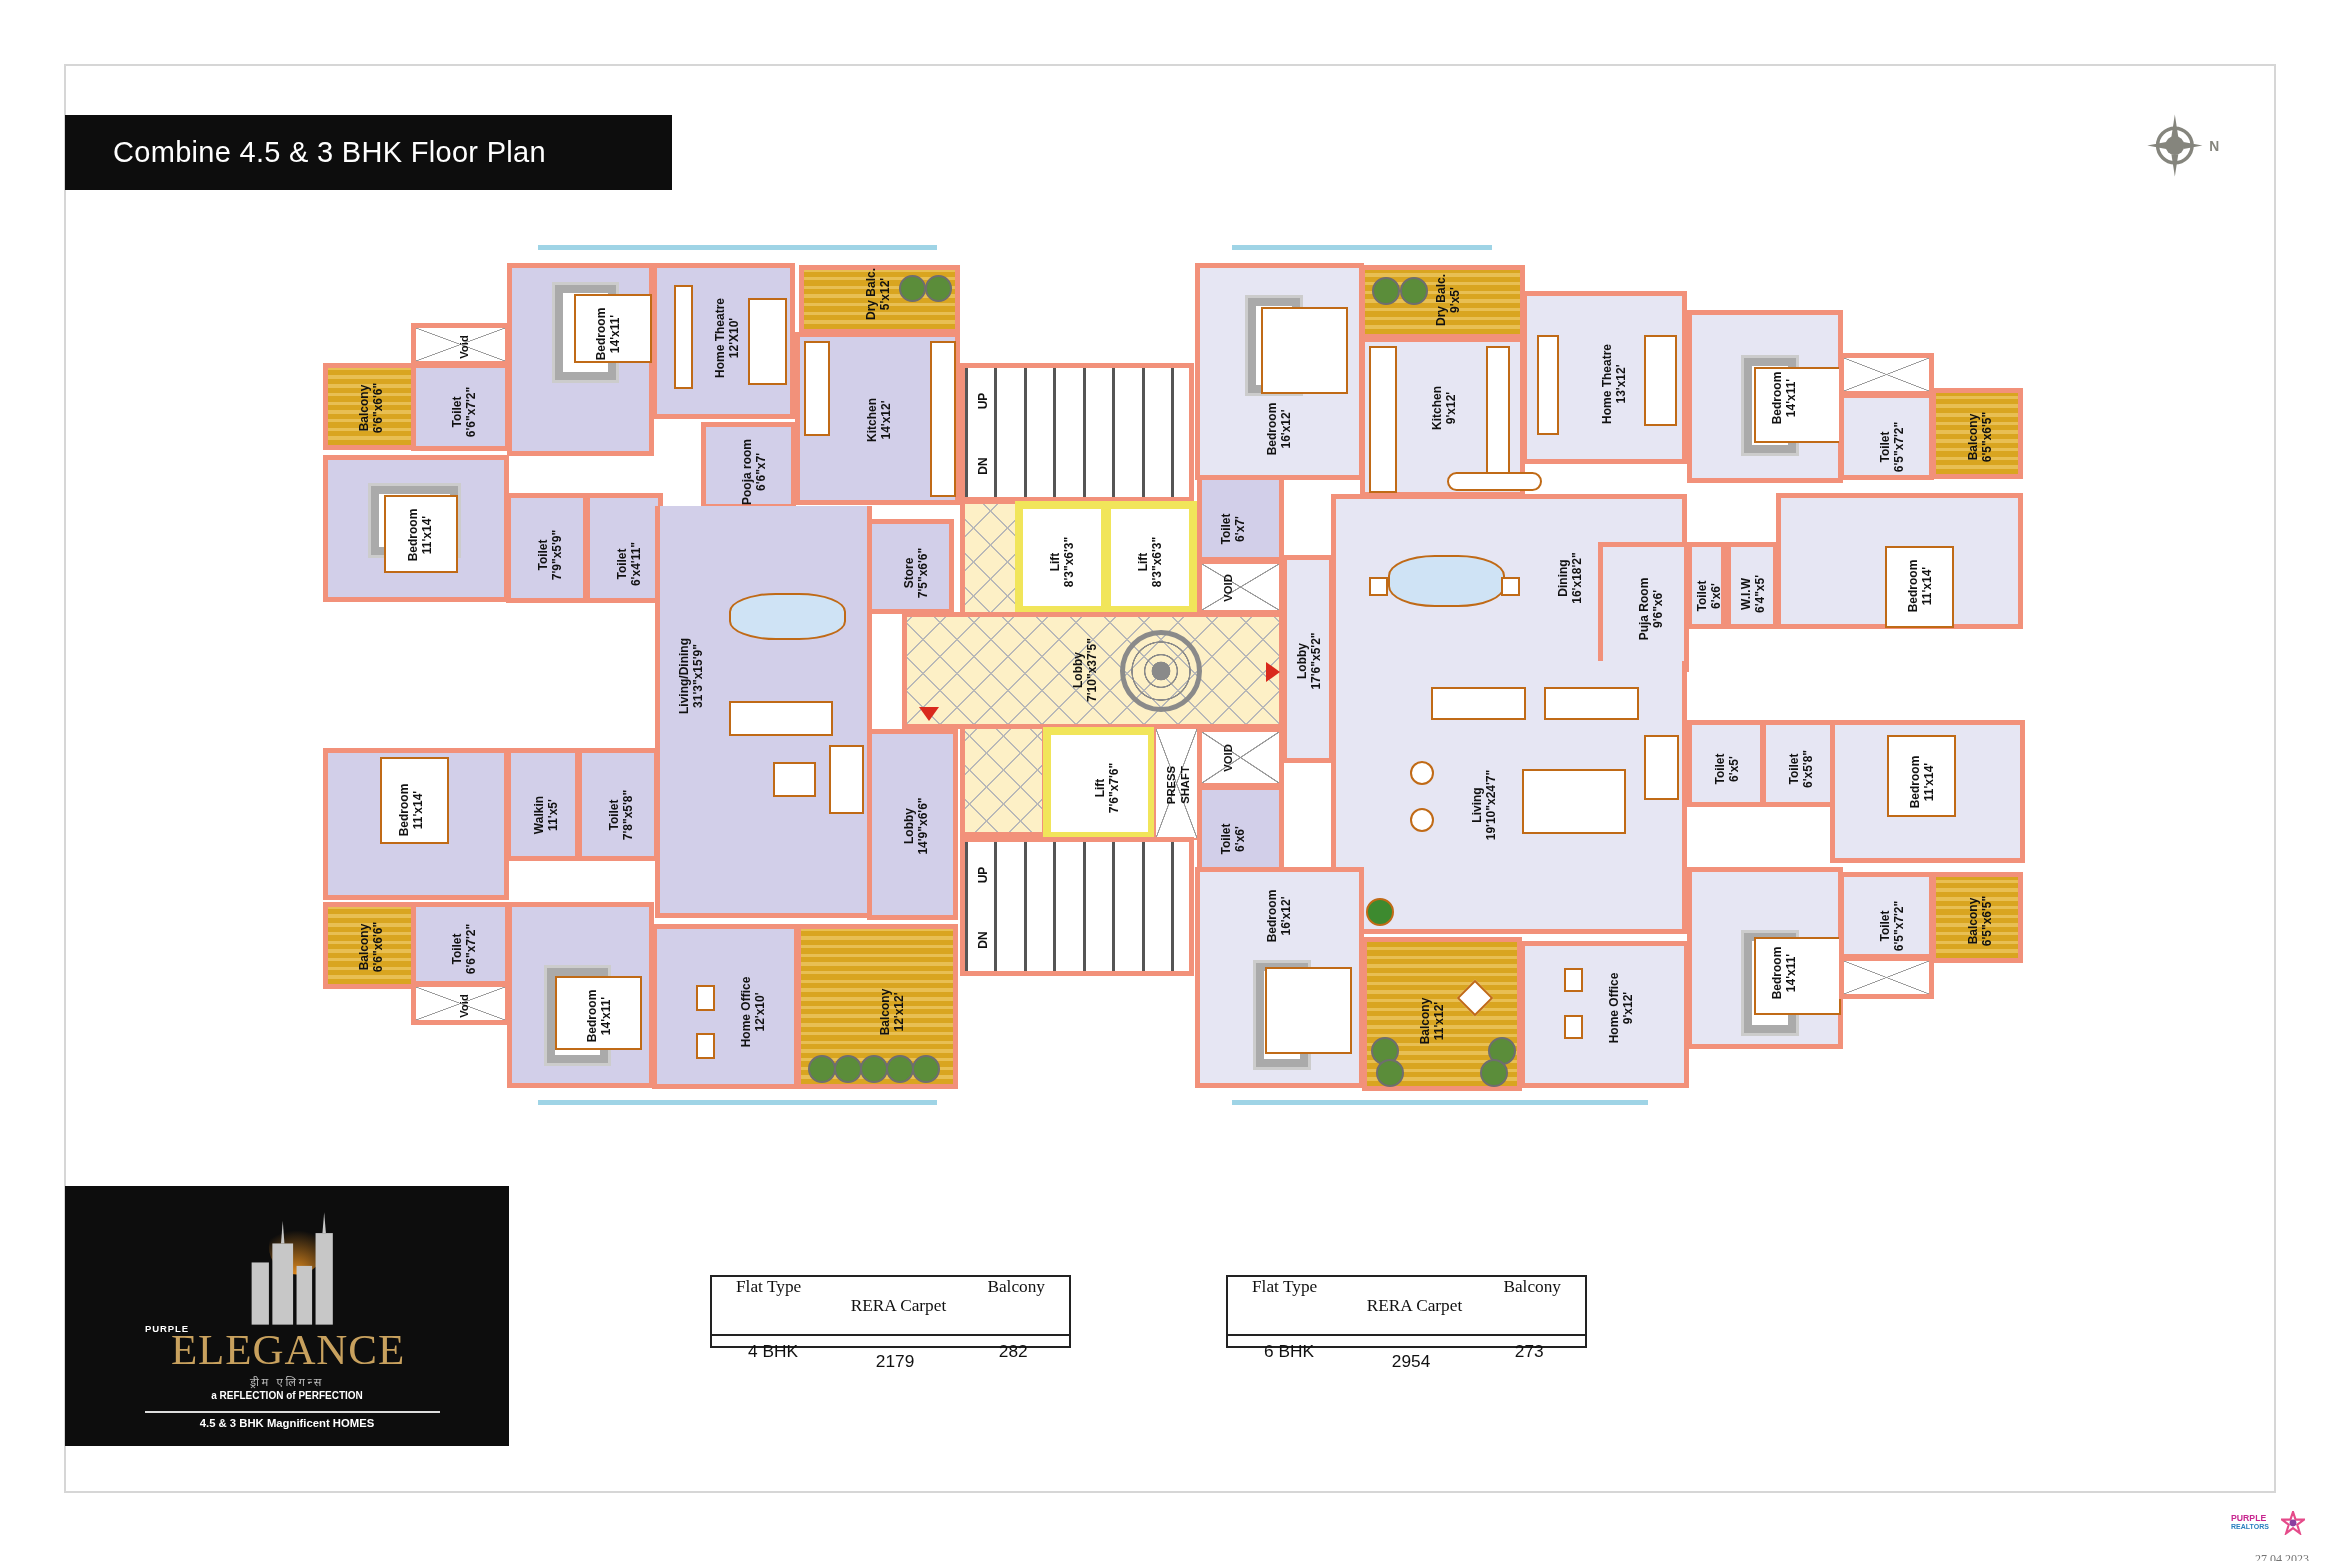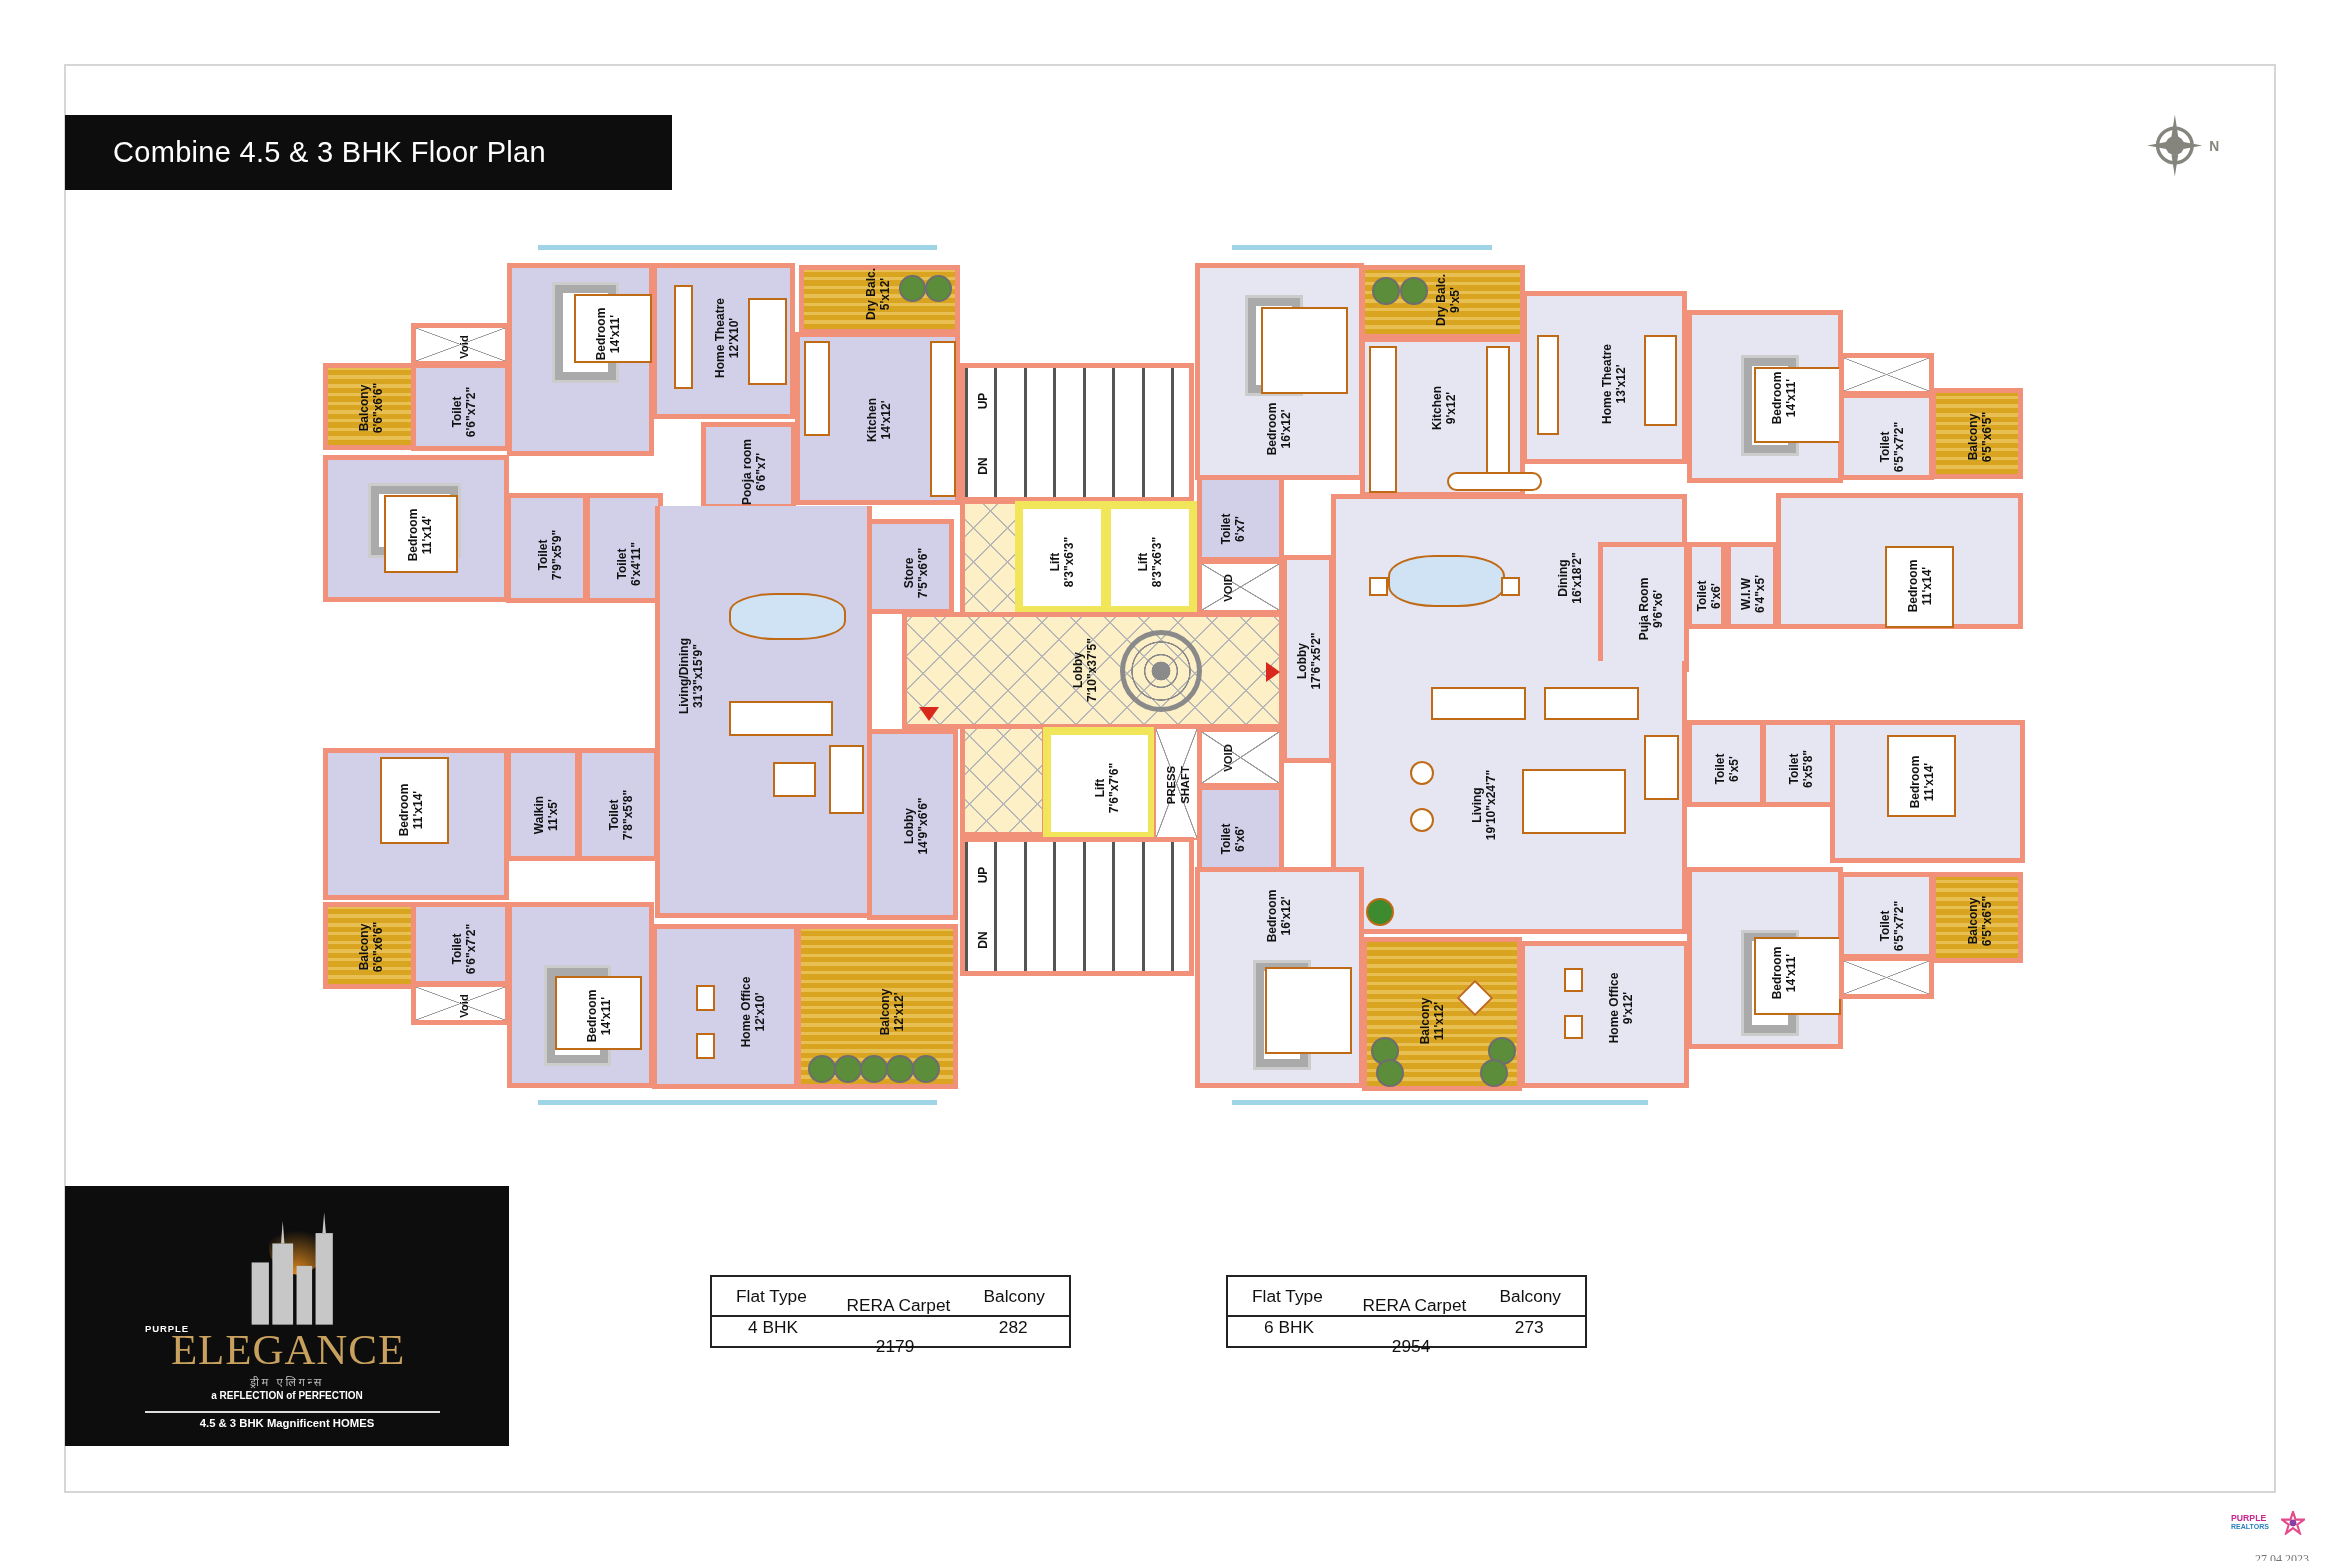--- a/index.html
+++ b/index.html
@@ -18,22 +18,22 @@
   .lbl{position:absolute;transform:rotate(-90deg);transform-origin:center center;white-space:nowrap;text-align:center;font-weight:700;font-size:12px;line-height:14px;color:#111;}
   .lbl span{display:block;}
   .furn{position:absolute;box-sizing:border-box;border:2.6px solid #c06a16;background:#fff;}
   .table-oval{position:absolute;background:#cfe3f5;border:2.6px solid #c06a16;border-radius:40%;}
   .rug{position:absolute;border:8.7px solid #aaa;background:#fff;box-sizing:border-box;outline:3.5px solid #ccc;}
   .plant{position:absolute;border-radius:50%;background:#5b8d3a;border:2.6px solid #6e6e6e;}
   .arrow{position:absolute;width:0;height:0;}
   .medallion{position:absolute;border-radius:50%;border:5.2px solid #8a8a8a;background:radial-gradient(circle,#8a8a8a 0 18%,transparent 19% 30%,#8a8a8a 31% 33%,transparent 34% 55%,#8a8a8a 56% 58%,transparent 59%);box-sizing:border-box;}
   .info-table{position:absolute;border:2.6px solid #222;box-sizing:border-box;font-family:"Liberation Sans",sans-serif;font-size:17.3px;color:#111;}
   .info-table .hdr,.info-table .row{display:flex;justify-content:space-between;padding:0 24px;}
-  .info-table .hdr{height:38px;align-items:center;padding-bottom:0;border-bottom:2.6px solid #222;}
-  .info-table .row{height:31px;}
+  .info-table .hdr{height:38px;align-items:flex-start;padding-bottom:19px;border-bottom:2.6px solid #222;font-family:Liberation Serif, serif;}
+  .info-table .row{height:31px;align-items:center;}
   .info-table .c1{width:104px;text-align:left;}
   .info-table .c2{width:139px;text-align:center;margin-top:19px;}
   .info-table .c3{width:87px;text-align:right;}
   .logo-box{position:absolute;left:65px;top:1186px;width:444px;height:260px;background:#0d0d0d;color:#fff;}
   .logo-skyline{position:absolute;left:178px;top:26px;width:95px;height:113px;}
   .logo-dream{position:absolute;left:80px;top:137px;font-size:9.5px;font-weight:700;letter-spacing:0.9px;}
   .logo-name{position:absolute;left:80px;top:139px;width:286px;text-align:center;font-family:"Liberation Serif",serif;font-weight:400;font-size:43px;color:#c8a15e;letter-spacing:0.9px;}
   .logo-hindi{position:absolute;left:0;width:444px;top:188px;text-align:center;font-size:11.3px;color:#bbb;letter-spacing:2.6px;}
   .logo-tag{position:absolute;left:0;width:444px;top:204px;text-align:center;font-size:10px;font-weight:700;}
   .logo-rule{position:absolute;left:80px;width:295px;top:225px;height:1.7px;background:#ddd;}

